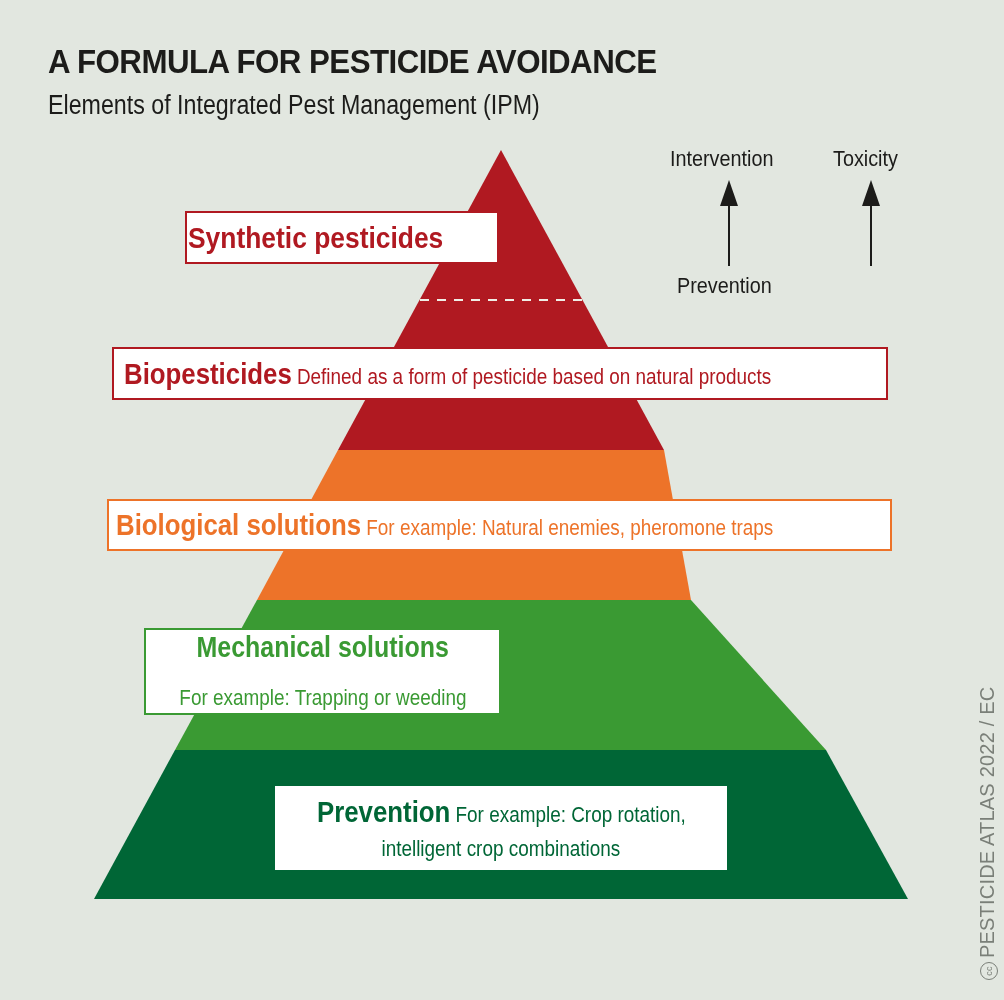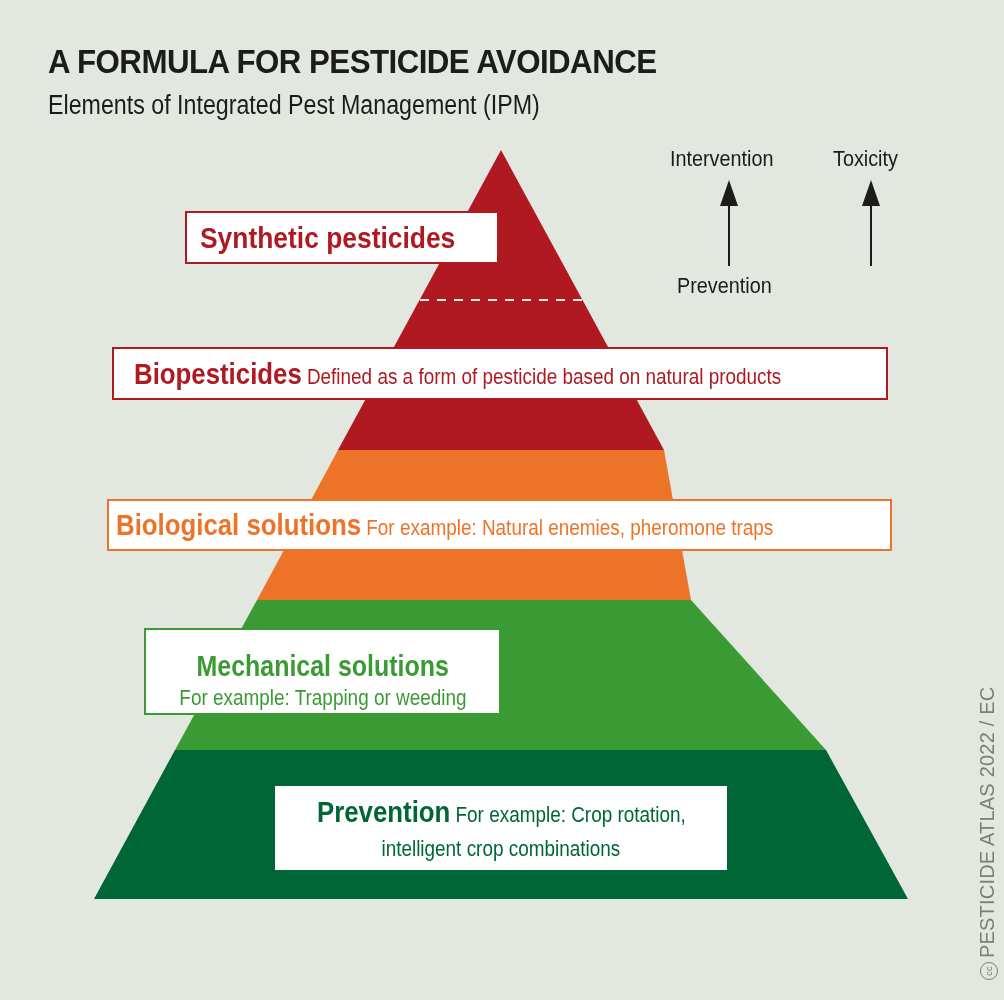--- a/index.html
+++ b/index.html
@@ -21,29 +21,29 @@
     }
     svg.pyramid { position: absolute; left: 0; top: 0; }
     .lbl {
       position: absolute; background: #ffffff; box-sizing: border-box;
       white-space: nowrap; display: flex; align-items: center;
     }
     .lbl .head { font-weight: 700; }
     .lbl .desc { font-weight: 400; }
     .cond { display: inline-block; transform-origin: left center; }
 
-    .synthetic { left: 185px; top: 211px; width: 314px; height: 53px; border: 2px solid #b01921; color: #b01921; padding-left: 13px; }
+    .synthetic { left: 185px; top: 211px; width: 314px; height: 53px; border: 2px solid #b01921; color: #b01921; padding-left: 1px; }
     .synthetic .head { font-size: 30px; }
-    .bio { left: 112px; top: 347px; width: 776px; height: 53px; border: 2px solid #b01921; color: #b01921; padding-left: 20px; }
+    .bio { left: 112px; top: 347px; width: 776px; height: 53px; border: 2px solid #b01921; color: #b01921; padding-left: 10px; }
     .bio .head { font-size: 30px; }
     .bio .desc { font-size: 22px; margin-left: 6px; }
     .biol { left: 107px; top: 499px; width: 785px; height: 52px; border: 2px solid #ed7329; color: #ed7329; padding-left: 7px; }
     .biol .head { font-size: 30px; }
     .biol .desc { font-size: 22px; margin-left: 6px; }
-    .mech { left: 144px; top: 628px; width: 357px; height: 87px; border: 2px solid #3a9a33; color: #3a9a33; flex-direction: column; justify-content: flex-end; align-items: center; }
+    .mech { left: 144px; top: 628px; width: 357px; height: 87px; border: 2px solid #3a9a33; color: #3a9a33; flex-direction: column; justify-content: space-between; align-items: center; }
     .mech .head { font-size: 29px; line-height: 34px; }
     .mech .desc { font-size: 22px; line-height: 30px; }
     .prev { left: 275px; top: 786px; width: 452px; height: 84px; color: #006636; flex-direction: column; justify-content: center; align-items: center; }
     .prev .line1 { display: flex; align-items: baseline; line-height: 38px; }
     .prev .head { font-size: 30px; }
     .prev .desc { font-size: 22px; margin-left: 6px; }
     .prev .line2 { font-size: 22px; line-height: 30px; }
 
     .axis-text { position: absolute; font-size: 22px; color: #1c1c1a; white-space: nowrap; transform: scaleX(0.9); transform-origin: left top; }
     .credit {

